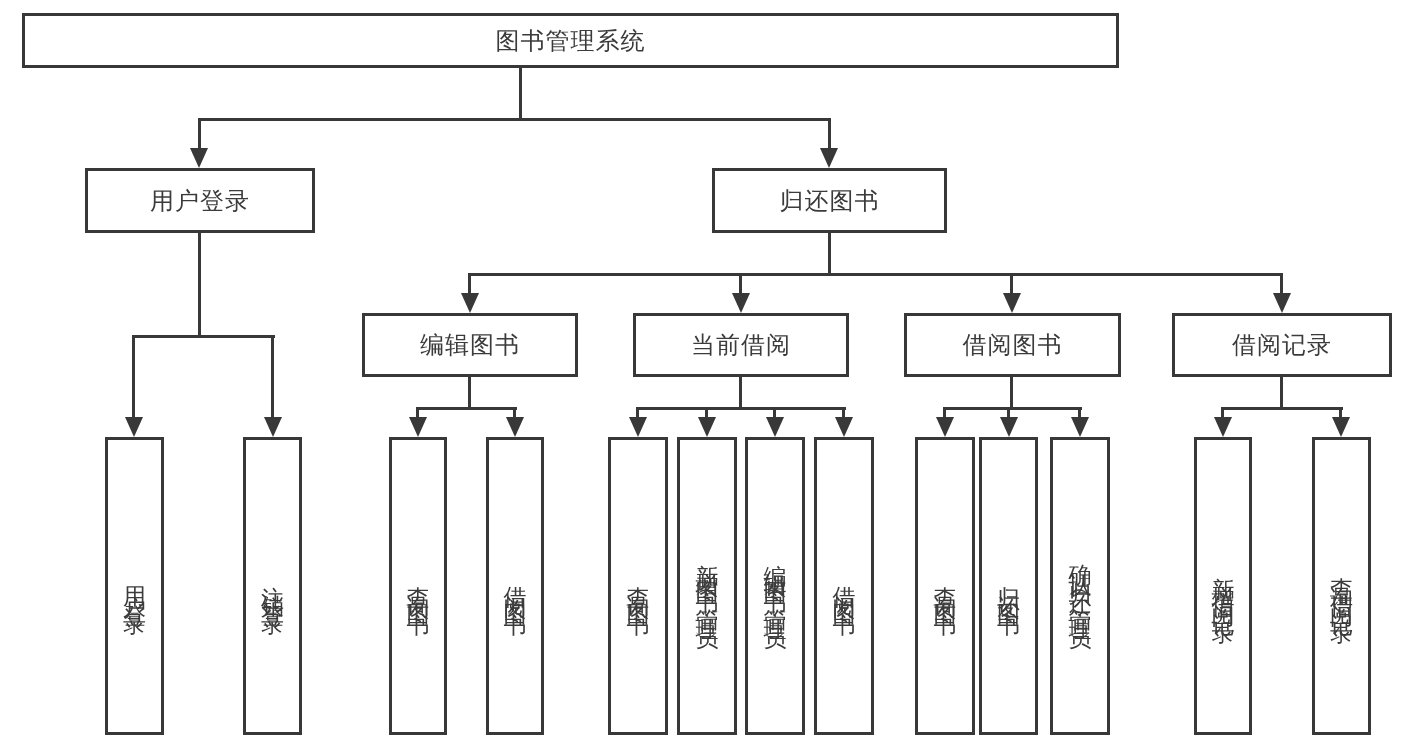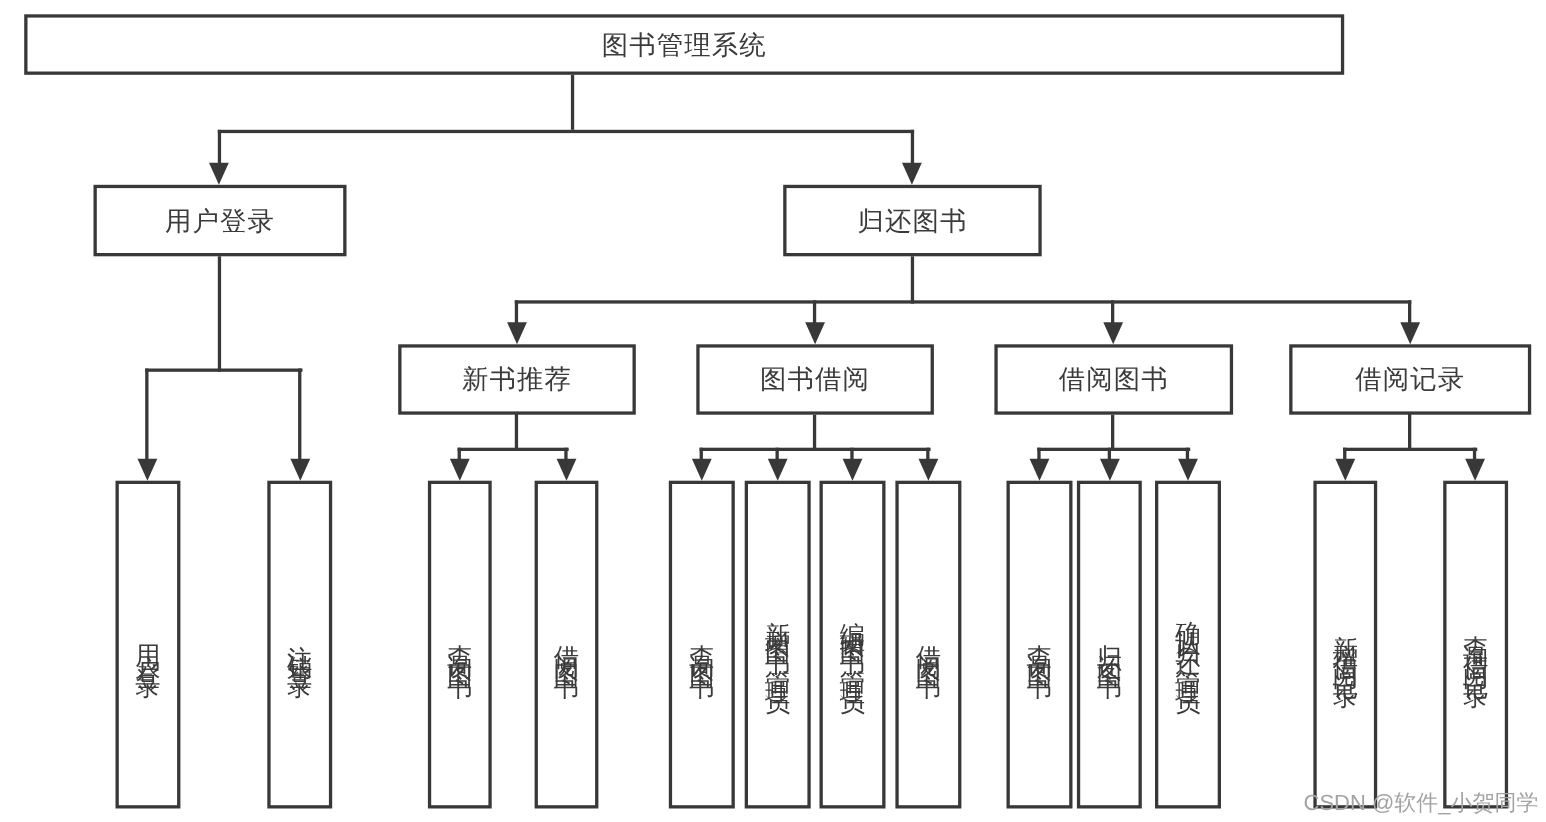--- a/index.html
+++ b/index.html
@@ -51,36 +51,36 @@
     color:#a3a3a3;
     white-space:nowrap;
     z-index:10;
   }
 </style>
 </head>
 <body>
 
 <div class="canvas">
 
-  <div class="box" style="left:22px;top:13px;width:1200px;height:55px;">
+  <div class="box" style="left:22px;top:13px;width:1097px;height:55px;">
     <span class="hlabel">图书管理系统</span>
   </div>
 
   <div class="box" style="left:85px;top:168px;width:230px;height:65px;">
     <span class="hlabel">用户登录</span>
   </div>
   <div class="box" style="left:712px;top:168px;width:235px;height:65px;">
     <span class="hlabel">归还图书</span>
   </div>
 
   <div class="box" style="left:362px;top:313px;width:216px;height:64px;">
-    <span class="hlabel">新书推荐</span>
+    <span class="hlabel">编辑图书</span>
   </div>
   <div class="box" style="left:633px;top:313px;width:216px;height:64px;">
-    <span class="hlabel">图书借阅</span>
+    <span class="hlabel">当前借阅</span>
   </div>
   <div class="box" style="left:904px;top:313px;width:217px;height:64px;">
     <span class="hlabel">借阅图书</span>
   </div>
   <div class="box" style="left:1172px;top:313px;width:220px;height:64px;">
     <span class="hlabel">借阅记录</span>
   </div>
 
   <div class="box" style="left:105px;top:437px;width:59px;height:298px;">
     <span class="vtext">用户登录</span>
@@ -178,15 +178,14 @@
   <div class="line" style="left:1078px;top:407px;width:3px;height:14px;"></div>
   <div class="arrowhead" style="left:1071px;top:417px;"></div>
 
   <div class="line" style="left:1280px;top:375px;width:3px;height:35px;"></div>
   <div class="line" style="left:1221px;top:407px;width:122px;height:3px;"></div>
   <div class="line" style="left:1221px;top:407px;width:3px;height:14px;"></div>
   <div class="arrowhead" style="left:1214px;top:417px;"></div>
   <div class="line" style="left:1339px;top:407px;width:3px;height:14px;"></div>
   <div class="arrowhead" style="left:1332px;top:417px;"></div>
 
-  <div class="watermark">CSDN @软件_小贺同学</div>
 
 </div>
 
 </body></html>

